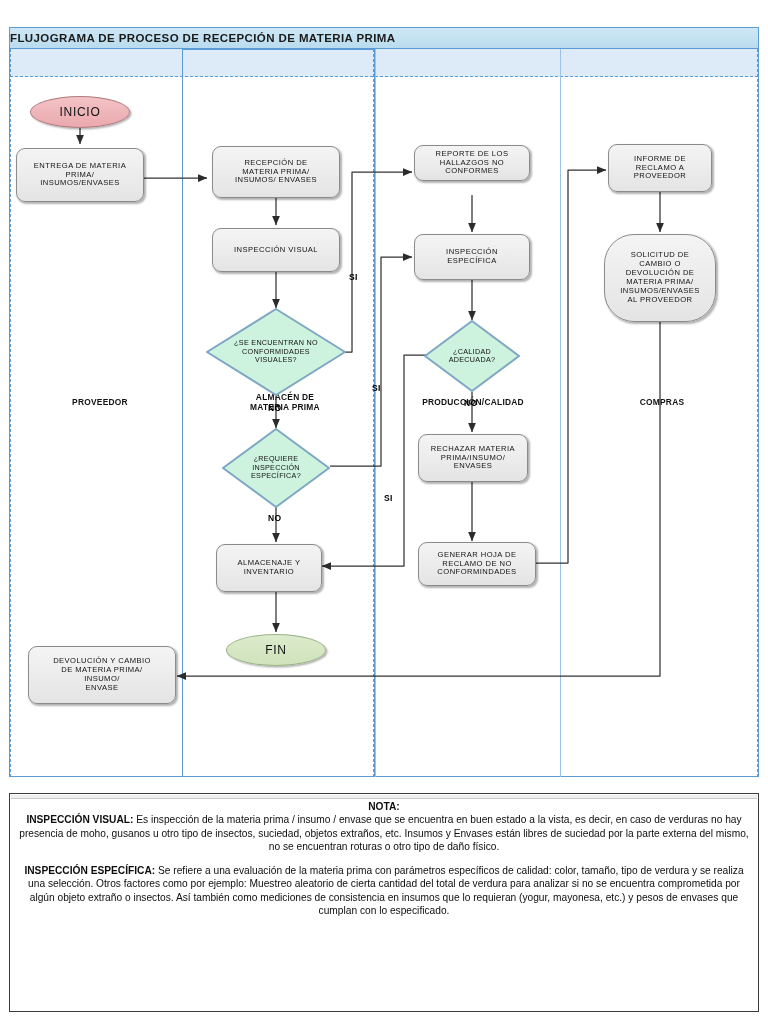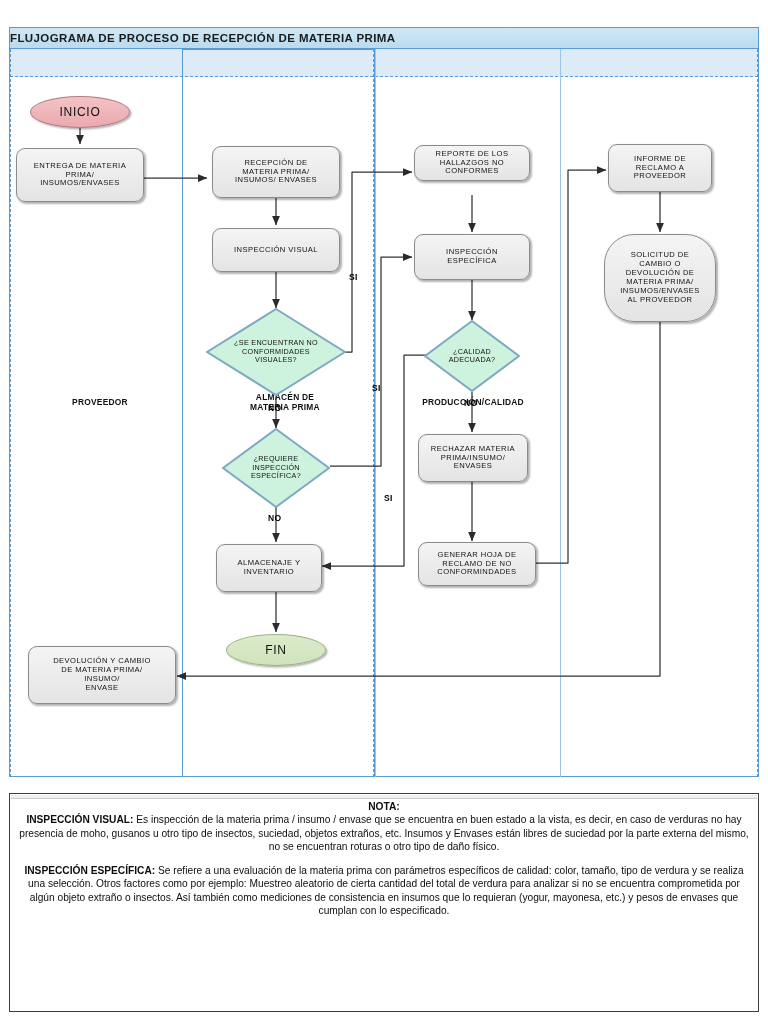--- a/index.html
+++ b/index.html
@@ -136,20 +136,23 @@
     </div>
     <div class="lane-head" style="left:180px;width:190px;">
       <div>
         <div>ALMACÉN DE</div>
         <div>MATERIA PRIMA</div>
       </div>
     </div>
     <div class="lane-head" style="left:370px;width:186px;">
       <span>PRODUCCIÓN/CALIDAD</span>
     </div>
+    <div class="lane-head" style="left:556px;width:192px;">
+      <span>COMPRAS</span>
+    </div>
 
     <div class="dashed-v" style="left:0px;"></div>
     <div class="lane-divider" style="left:172px;"></div>
     <div class="dashed-v" style="left:363px;"></div>
     <div class="lane-divider faint" style="left:365px;"></div>
     <div class="lane-divider faint" style="left:550px;"></div>
     <div class="dashed-v" style="left:747px;"></div>
 
     <div class="inner-box" style="left:172px;top:21px;width:193px;height:728px;"></div>
   </div>

